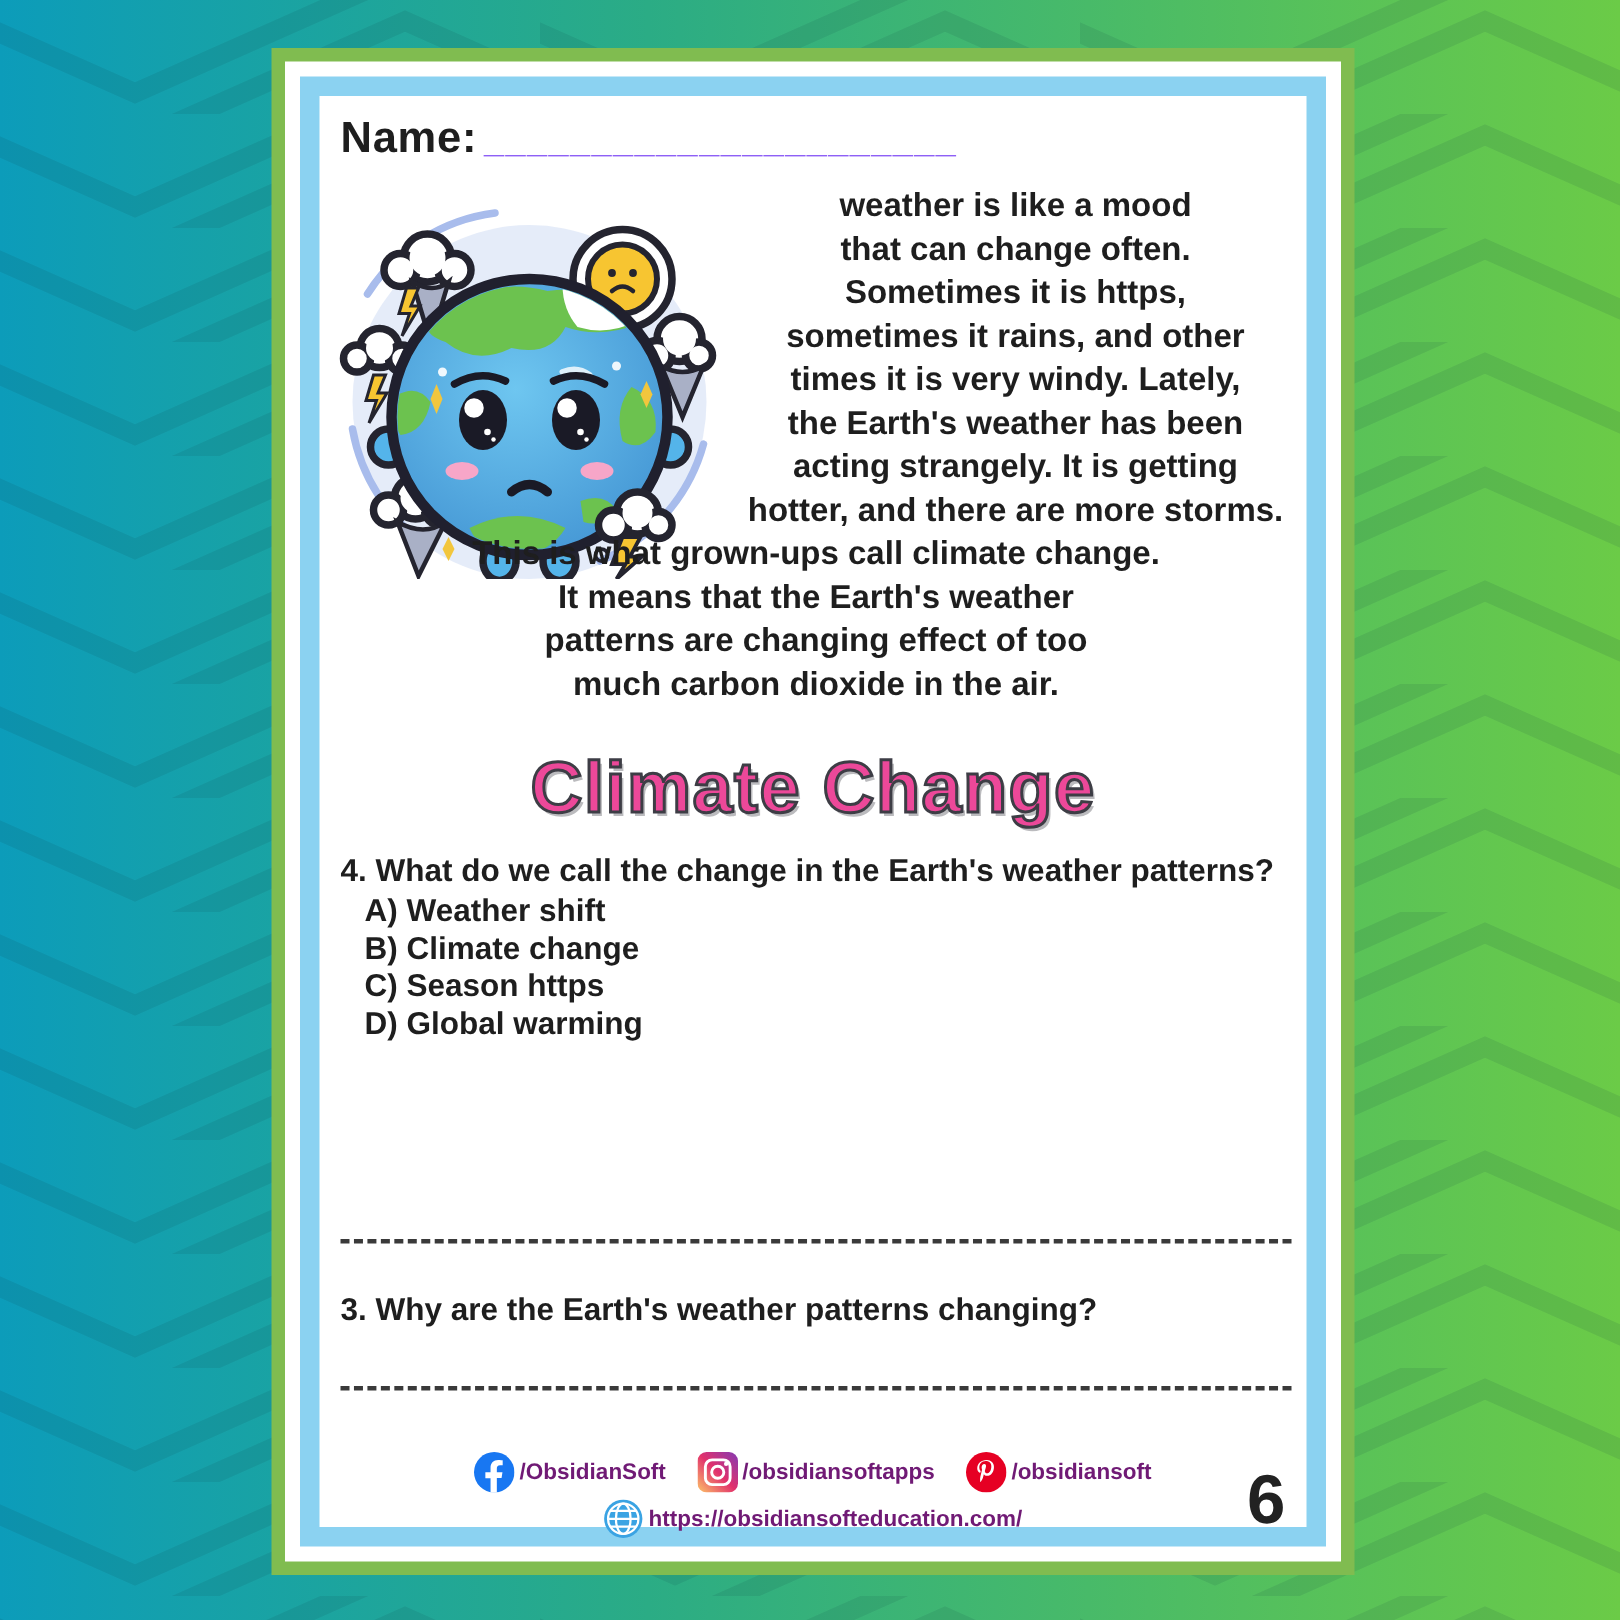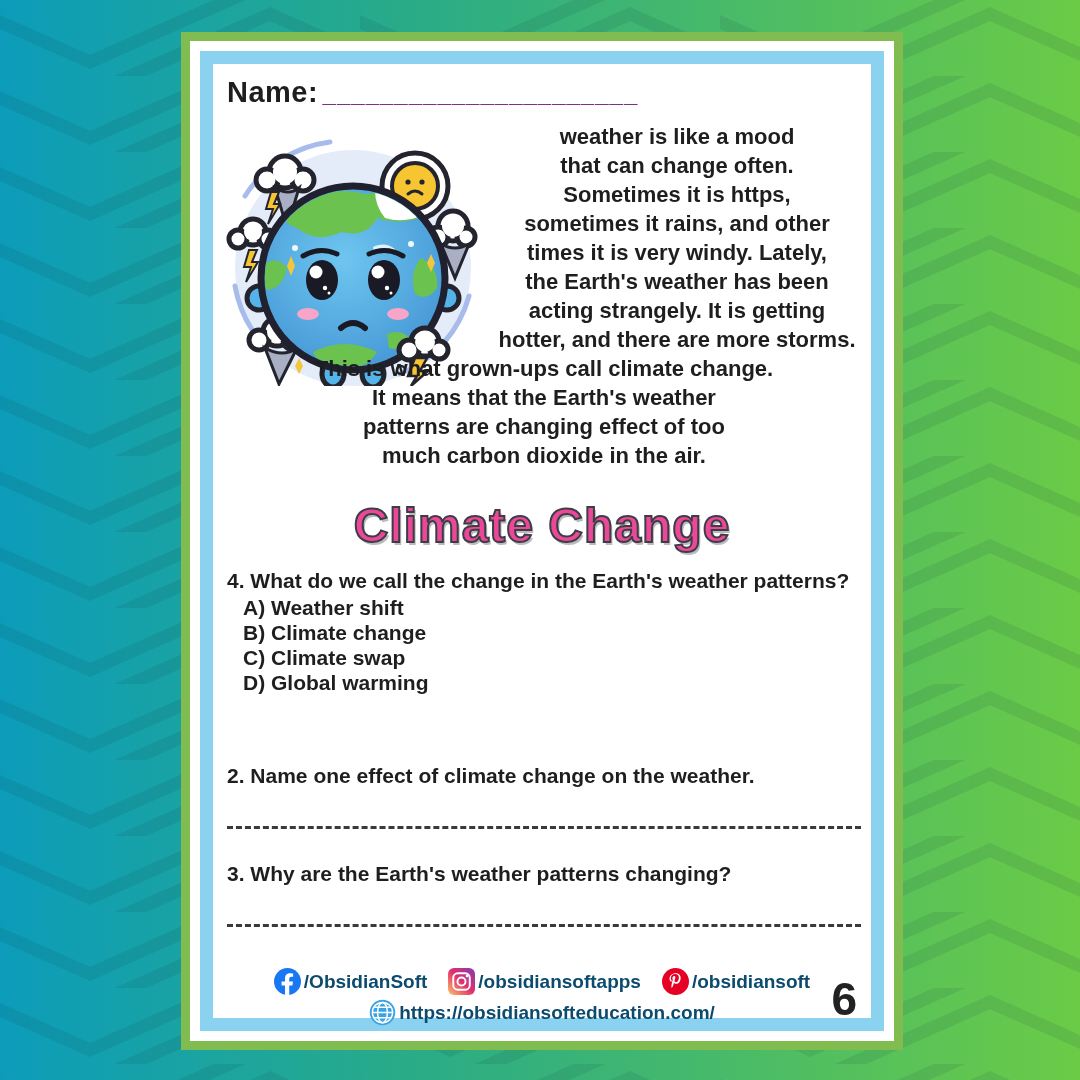--- a/index.html
+++ b/index.html
@@ -13,21 +13,21 @@
     position:absolute;left:181px;top:32px;width:722px;height:1018px;
     background:#80bc50;padding:9px;box-sizing:border-box;
   }
   .card-white{background:#ffffff;width:100%;height:100%;padding:10px;box-sizing:border-box;}
   .card-blue{background:#8bd2f1;width:100%;height:100%;padding:13px;box-sizing:border-box;}
   .content{background:#ffffff;width:100%;height:100%;position:relative;box-sizing:border-box;}
   .txt{color:#1e1e1e;}
   
   .name-row{position:absolute;left:14px;top:12px;white-space:nowrap;}
   .name-label{font-size:29px;font-weight:bold;letter-spacing:.5px;}
-  .name-line{font-size:24px;font-weight:bold;letter-spacing:1px;color:#701a75;}
+  .name-line{font-size:24px;font-weight:bold;letter-spacing:1px;color:#8b5cf6;}
   
   .illo{position:absolute;left:12px;top:62px;width:260px;height:260px;}
   
   .passage{position:absolute;left:6px;top:58px;width:650px;font-weight:bold;
            font-size:22px;line-height:29px;text-align:center;}
   .passage .line{white-space:nowrap;}
   .passage .beside .line{margin-left:266px;}
   
   .title{
     position:absolute;left:0;top:434px;width:100%;text-align:center;
@@ -41,21 +41,21 @@
   .options{position:absolute;left:30px;top:531px;font-size:21px;font-weight:bold;line-height:25px;}
   .q2{top:700px;}
   .q3{top:798px;}
   .answer-line{position:absolute;left:14px;width:634px;height:0;border-top:3px dashed #3a3a3a;}
   .l2{top:762px;}
   .l3{top:860px;}
   
   .footer{position:absolute;left:0;top:902px;width:100%;text-align:center;font-weight:bold;}
   .foot-row{display:flex;justify-content:center;align-items:center;gap:7px;height:31px;}
   .foot-item{display:flex;align-items:center;gap:3px;margin:0 7px;}
-  .foot-text{font-size:19px;font-weight:bold;color:#0c4a6e;}
+  .foot-text{font-size:15px;font-weight:bold;color:#701a75;}
   .icon-svg{display:block;}
   .page-num{position:absolute;right:14px;top:908px;font-size:46px;font-weight:bold;color:#222;}
 </style>
 </head>
 <body>
 
 <svg class="bg-svg" viewBox="0 0 1080 1080" xmlns="http://www.w3.org/2000/svg">
   <defs>
     <linearGradient id="bgGrad" x1="0" y1="0" x2="1" y2="0">
       <stop offset="0" stop-color="#0c9cba"></stop>
@@ -233,25 +233,24 @@
         <div class="line">much carbon dioxide in the air.</div>
       </div>
     </div>
 
     <div class="title">Climate Change</div>
 
     <div class="question q1 txt">4. What do we call the change in the Earth's weather patterns?</div>
     <div class="options txt">
       <div>A) Weather shift</div>
       <div>B) Climate change</div>
-      <div>C) Climate swap</div>
+      <div>C) Season https</div>
       <div>D) Global warming</div>
     </div>
 
-    <div class="question q2 txt">2. Name one effect of climate change on the weather.</div>
     <div class="answer-line l2"></div>
 
     <div class="question q3 txt">3. Why are the Earth's weather patterns changing?</div>
     <div class="answer-line l3"></div>
 
     <div class="footer">
       <div class="foot-row">
         <span class="foot-item">
           <svg class="icon-svg" width="27" height="27" viewBox="0 0 36 36">
             <circle cx="18" cy="18" r="18" fill="#1877f2"></circle>

